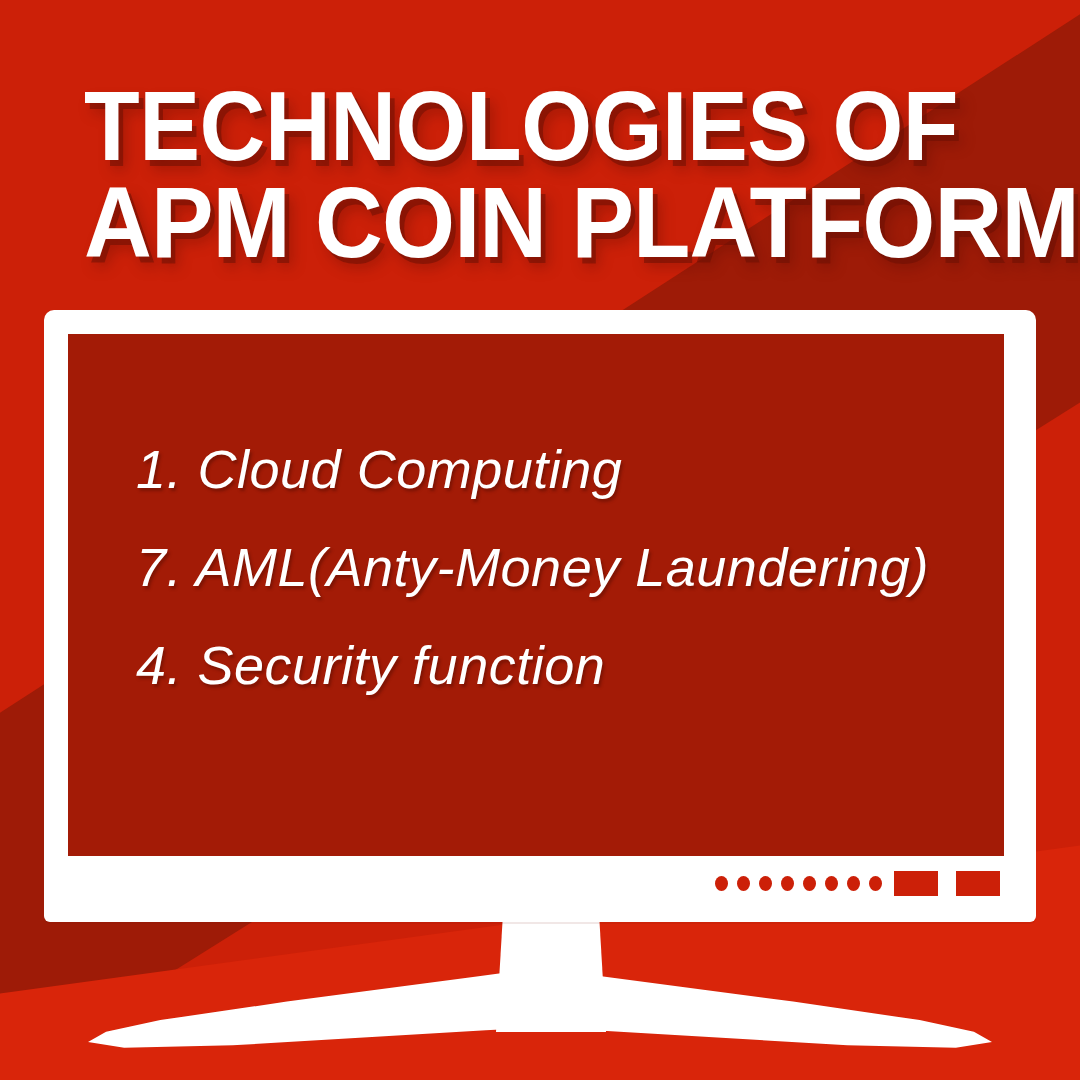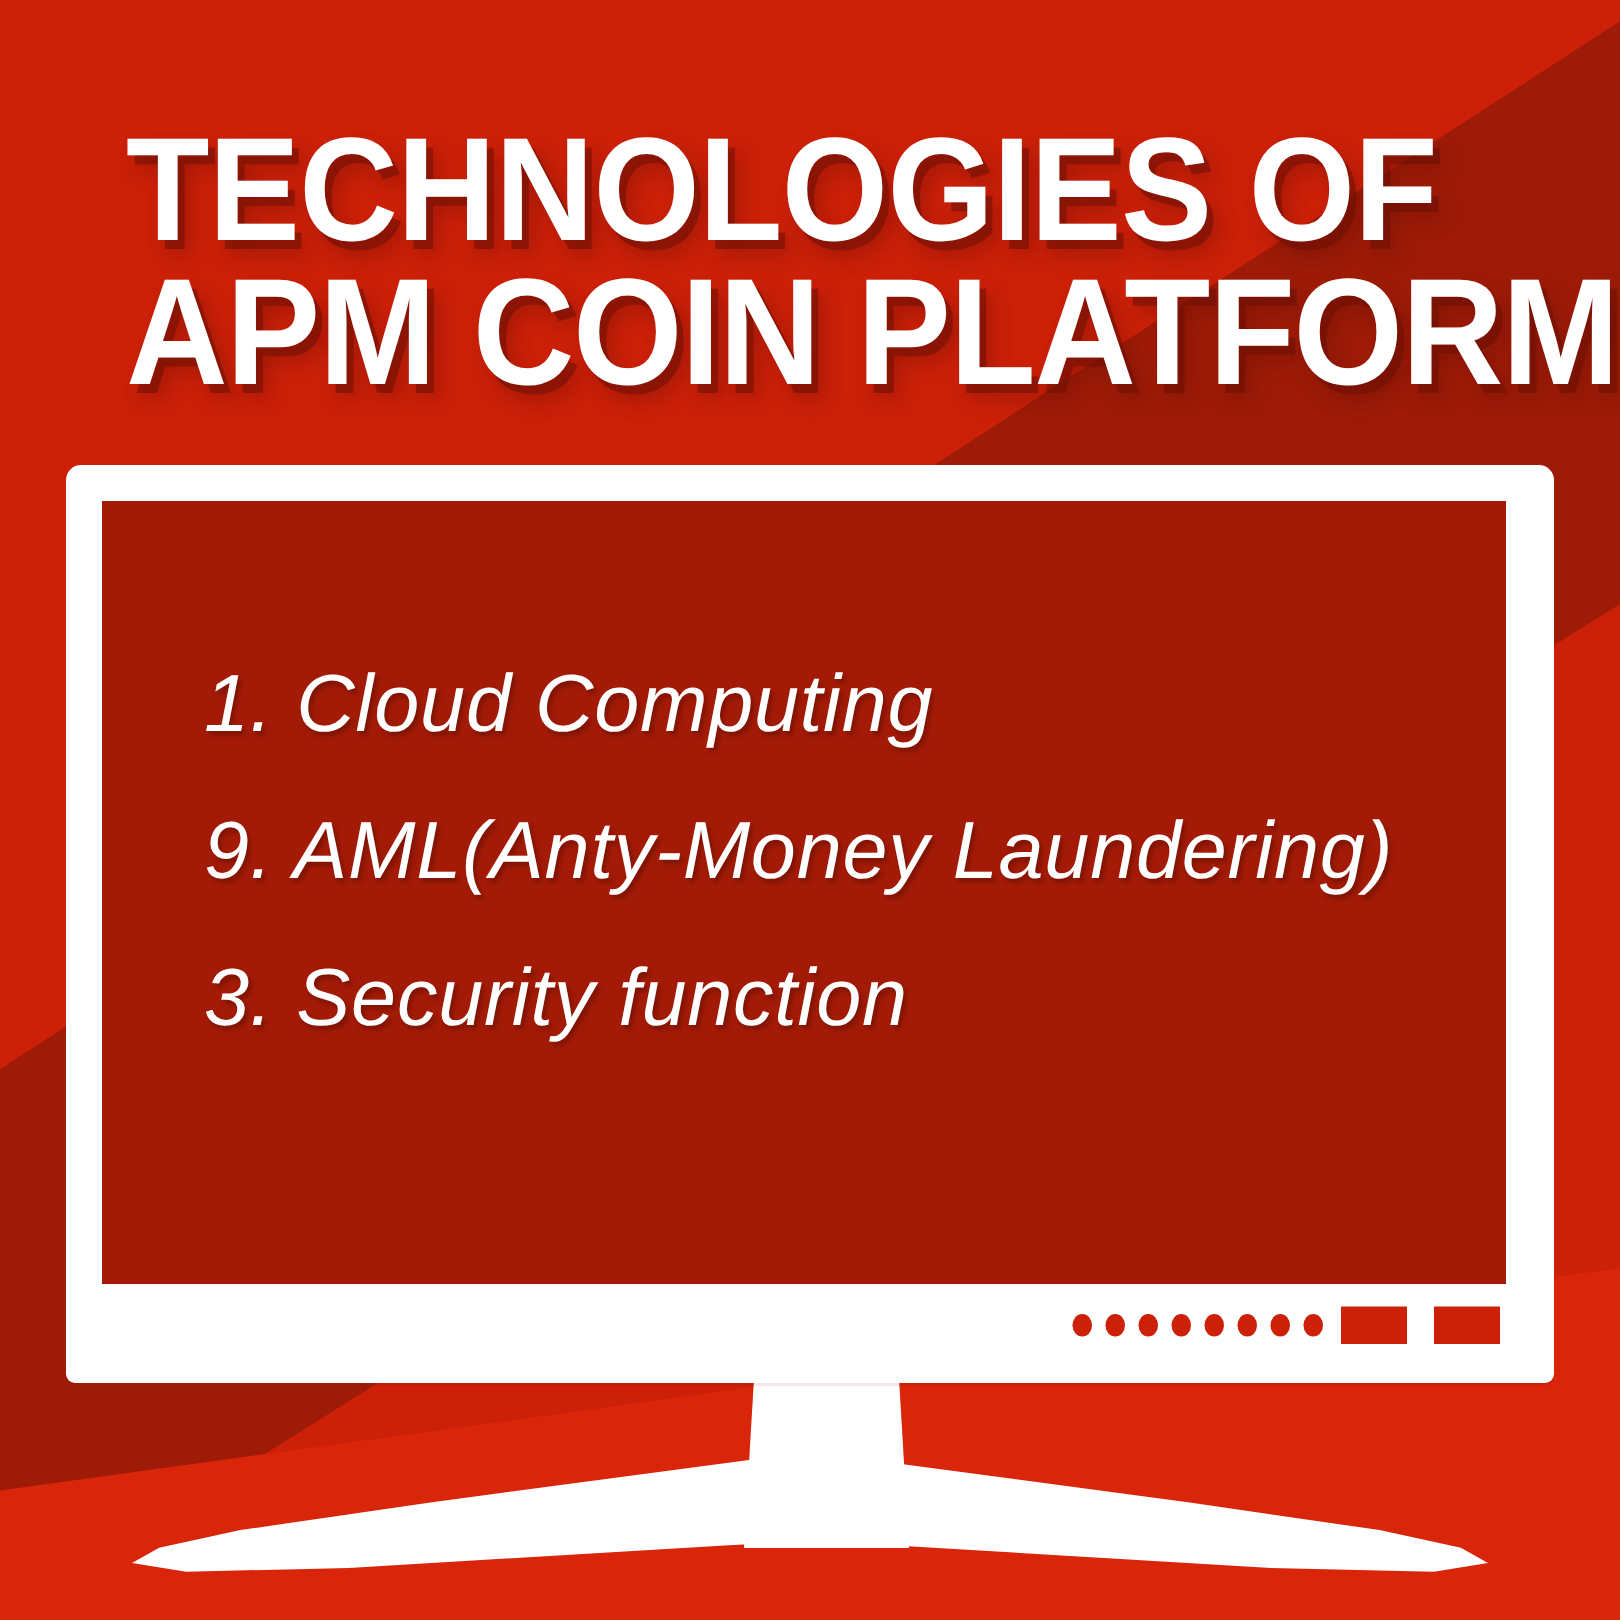--- a/index.html
+++ b/index.html
@@ -191,22 +191,22 @@
     <span class="title-line l1">TECHNOLOGIES OF</span>
     <span class="title-line l2">APM COIN PLATFORM</span>
   </div>
 
   <div class="monitor">
     <div class="monitor-frame"></div>
 
     <div class="monitor-screen">
       <ul class="screen-list">
         <li>1. Cloud Computing</li>
-        <li>9. AML(Anty-Money Laundering)</li>
-        <li>3. Security function</li>
+        <li>7. AML(Anty-Money Laundering)</li>
+        <li>4. Security function</li>
       </ul>
     </div>
 
     <div class="bezel-controls">
       <span class="bezel-dot"></span>
       <span class="bezel-dot"></span>
       <span class="bezel-dot"></span>
       <span class="bezel-dot"></span>
       <span class="bezel-dot"></span>
       <span class="bezel-dot"></span>

